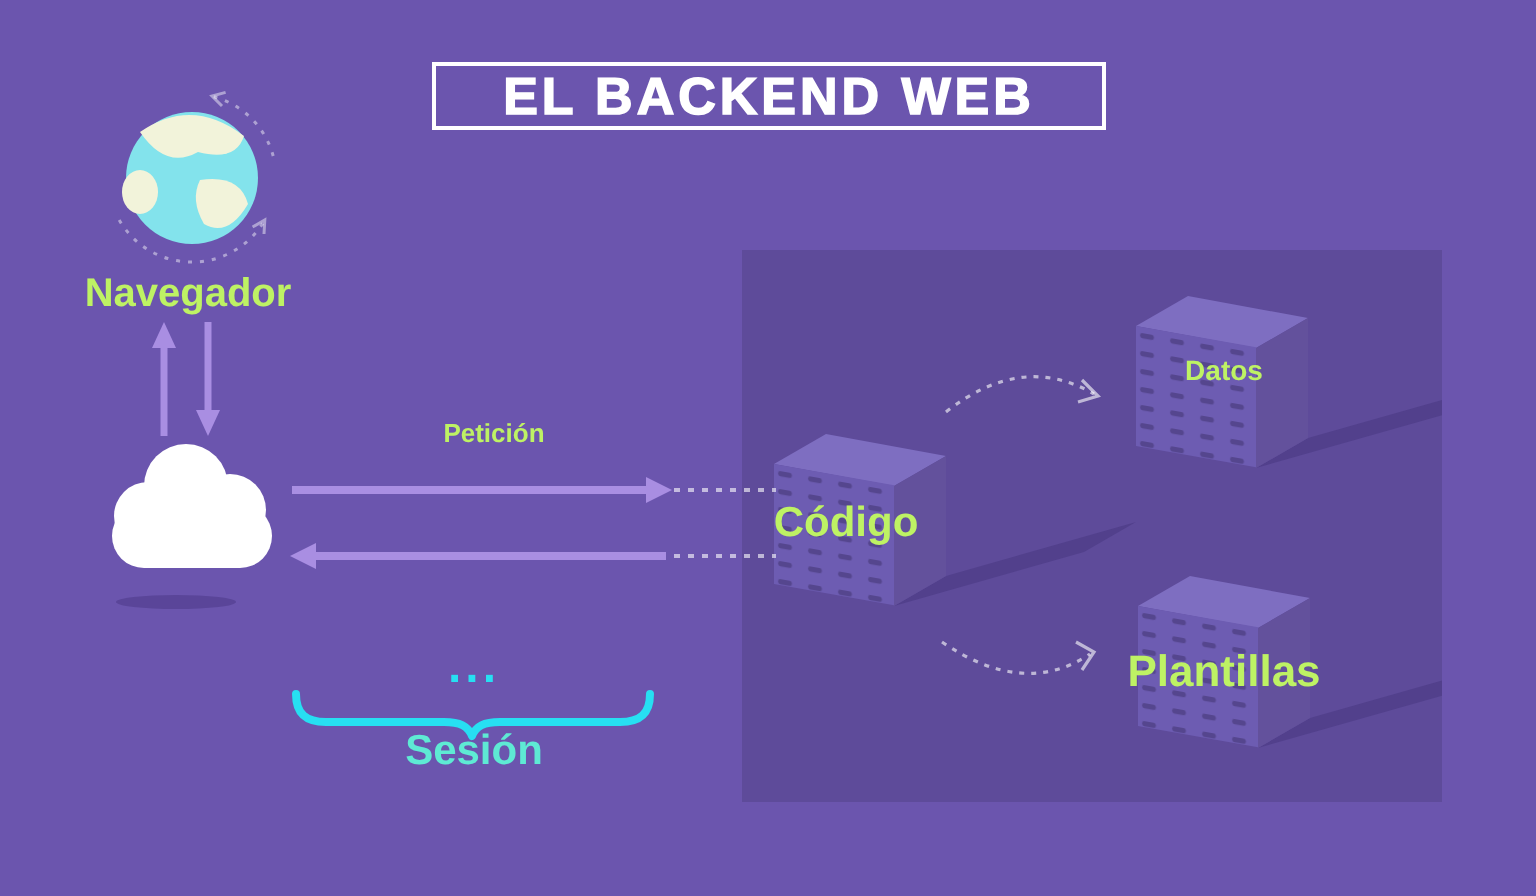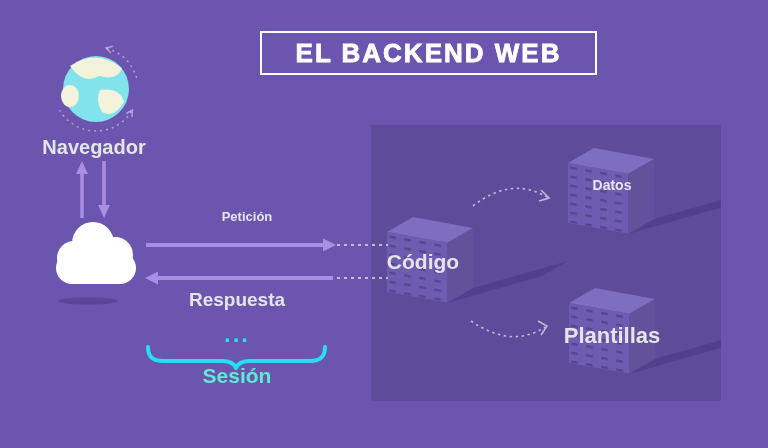--- a/index.html
+++ b/index.html
@@ -7,31 +7,31 @@
     position:relative; width:768px; height:448px;
     background:#6b55ae; overflow:hidden;
     font-family:"Liberation Sans", sans-serif;
   }
   .panel {
     position:absolute; left:371px; top:125px; width:350px; height:276px;
     background:#5e4b9a;
   }
   svg.gfx { position:absolute; left:0; top:0; }
   .title-box {
-    position:absolute; left:216px; top:31px; width:337px; height:44px;
+    position:absolute; left:216px; top:31px; width:337px; height:34px;
     border:2px solid #ffffff; box-sizing:border-box;
-    display:flex; align-items:center; justify-content:center;margin-left:44px;
+    display:flex; align-items:center; justify-content:center;
   }
   .title-text {
     color:#ffffff; font-size:26px; font-weight:bold; letter-spacing:2px;
     -webkit-text-stroke:0.8px #ffffff;
   }
   .label {
     position:absolute; width:140px; text-align:center;
-    color:#e5e5e5; font-weight:bold; line-height:1.1;
+    color:#bef264; font-weight:bold; line-height:1.1;
   }
   .lbl-navegador { left:24px;  top:136px; font-size:20px; }
   .lbl-peticion  { left:177px; top:210px; font-size:13px; }
   .lbl-respuesta { left:167px; top:290px; font-size:19px; }
   .lbl-dots      { left:187px; top:322px; width:100px; font-size:24px;
                    color:#27dff2; letter-spacing:2px; line-height:1; }
   .lbl-sesion    { left:167px; top:364px; font-size:21px; color:#5eead4; }
   .lbl-codigo    { left:353px; top:250px; font-size:21px; }
   .lbl-datos     { left:542px; top:178px; font-size:14px; }
   .lbl-plantillas{ left:542px; top:324px; font-size:22px; }
@@ -152,20 +152,19 @@
                C238,363 242,361 250,361 L310,361 C320,361 325,357 325,347" fill="none" stroke="#27dff2" stroke-width="4" stroke-linecap="round" stroke-linejoin="round"></path>
     </g>
   </svg>
 
   <div class="title-box">
     <span class="title-text">EL BACKEND WEB</span>
   </div>
 
   <div class="label lbl-navegador">Navegador</div>
   <div class="label lbl-peticion">Petición</div>
-  <div class="label lbl-respuesta">Respuesta</div>
   <div class="label lbl-dots">...</div>
   <div class="label lbl-sesion">Sesión</div>
   <div class="label lbl-codigo">Código</div>
   <div class="label lbl-datos">Datos</div>
   <div class="label lbl-plantillas">Plantillas</div>
 
 </div>
 
 </body></html>

